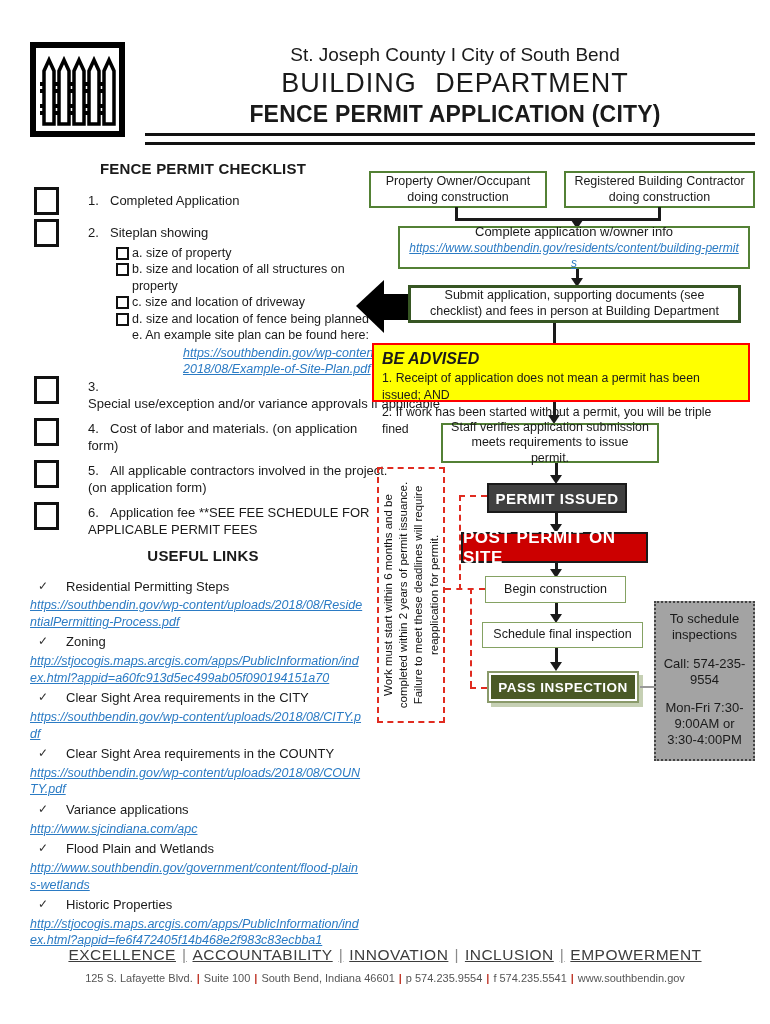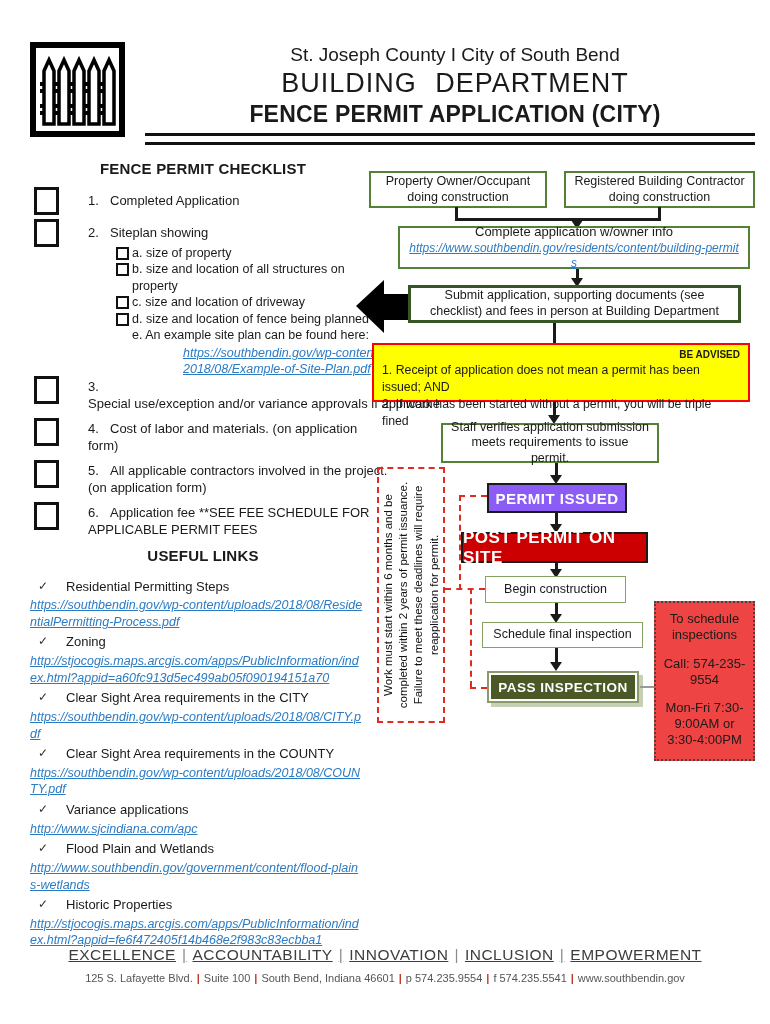--- a/index.html
+++ b/index.html
@@ -41,22 +41,22 @@
   #flow a{pointer-events:auto;}
   .fbox{position:absolute;background:#fff;border:2px solid #538135;display:flex;flex-direction:column;
         align-items:center;justify-content:center;text-align:center;font-size:12.5px;line-height:1.25;
         box-sizing:border-box;padding:2px 8px;}
   .fbox.dark{border:3px solid #375623;}
   .fbox.thin{border:1px solid #85a263;}
   .banner{position:absolute;display:flex;align-items:center;justify-content:center;color:#fff;
           font-weight:bold;border:2px solid #1a1a1a;box-sizing:border-box;letter-spacing:.5px;}
   .advisory{position:absolute;background:#ffff00;border:2px solid #ff0000;box-sizing:border-box;
             padding:3px 8px;font-size:12.3px;line-height:1.38;}
-  .advisory .adv-title{text-align:right;font-weight:bold;font-size:10px;}
-  .tosched{position:absolute;border:2px dotted #444;background:#ef4444;box-sizing:border-box;
+  .advisory .adv-title{text-align:left;font-weight:bold;font-size:16px;font-style:italic;}
+  .tosched{position:absolute;border:2px dotted #444;background:#a3a3a3;box-sizing:border-box;
            font-size:13px;line-height:1.22;text-align:center;padding:8px 2px;}
   .tosched p{margin:0 0 13px 0;}
   .vline{position:absolute;width:3px;background:#1a1a1a;}
   .hline{position:absolute;height:3px;background:#1a1a1a;}
   .ahead{position:absolute;width:0;height:0;border-left:6px solid transparent;
          border-right:6px solid transparent;border-top:9px solid #1a1a1a;}
   .grayline{position:absolute;height:2px;background:#999;}
   .dash-v{position:absolute;width:0;border-left:2px dashed #e02b20;}
   .dash-h{position:absolute;height:0;border-top:2px dashed #e02b20;}
   .deadlinebox{position:absolute;border:2px dashed #e02b20;box-sizing:border-box;}
@@ -228,21 +228,21 @@
     </div>
 
     <div class="vline" style="left:553px;top:402px;height:15px;"></div>
     <div class="ahead" style="left:548px;top:415px;"></div>
 
     <div class="fbox" style="left:441px;top:423px;width:218px;height:40px;">Staff verifies application submission meets requirements to issue permit.</div>
 
     <div class="vline" style="left:555px;top:463px;height:14px;"></div>
     <div class="ahead" style="left:550px;top:475px;"></div>
 
-    <div class="banner" style="left:487px;top:483px;width:140px;height:30px;background:#8b5cf6;font-size:15px;">PERMIT ISSUED</div>
+    <div class="banner" style="left:487px;top:483px;width:140px;height:30px;background:#404040;font-size:15px;">PERMIT ISSUED</div>
 
     <div class="vline" style="left:555px;top:513px;height:13px;"></div>
     <div class="ahead" style="left:550px;top:524px;"></div>
 
     <div class="banner" style="left:461px;top:532px;width:187px;height:31px;background:#cc0000;font-size:17px;">POST PERMIT ON SITE</div>
 
     <div class="vline" style="left:555px;top:563px;height:8px;"></div>
     <div class="ahead" style="left:550px;top:569px;"></div>
 
     <div class="fbox thin" style="left:485px;top:576px;width:141px;height:27px;">Begin construction</div>

